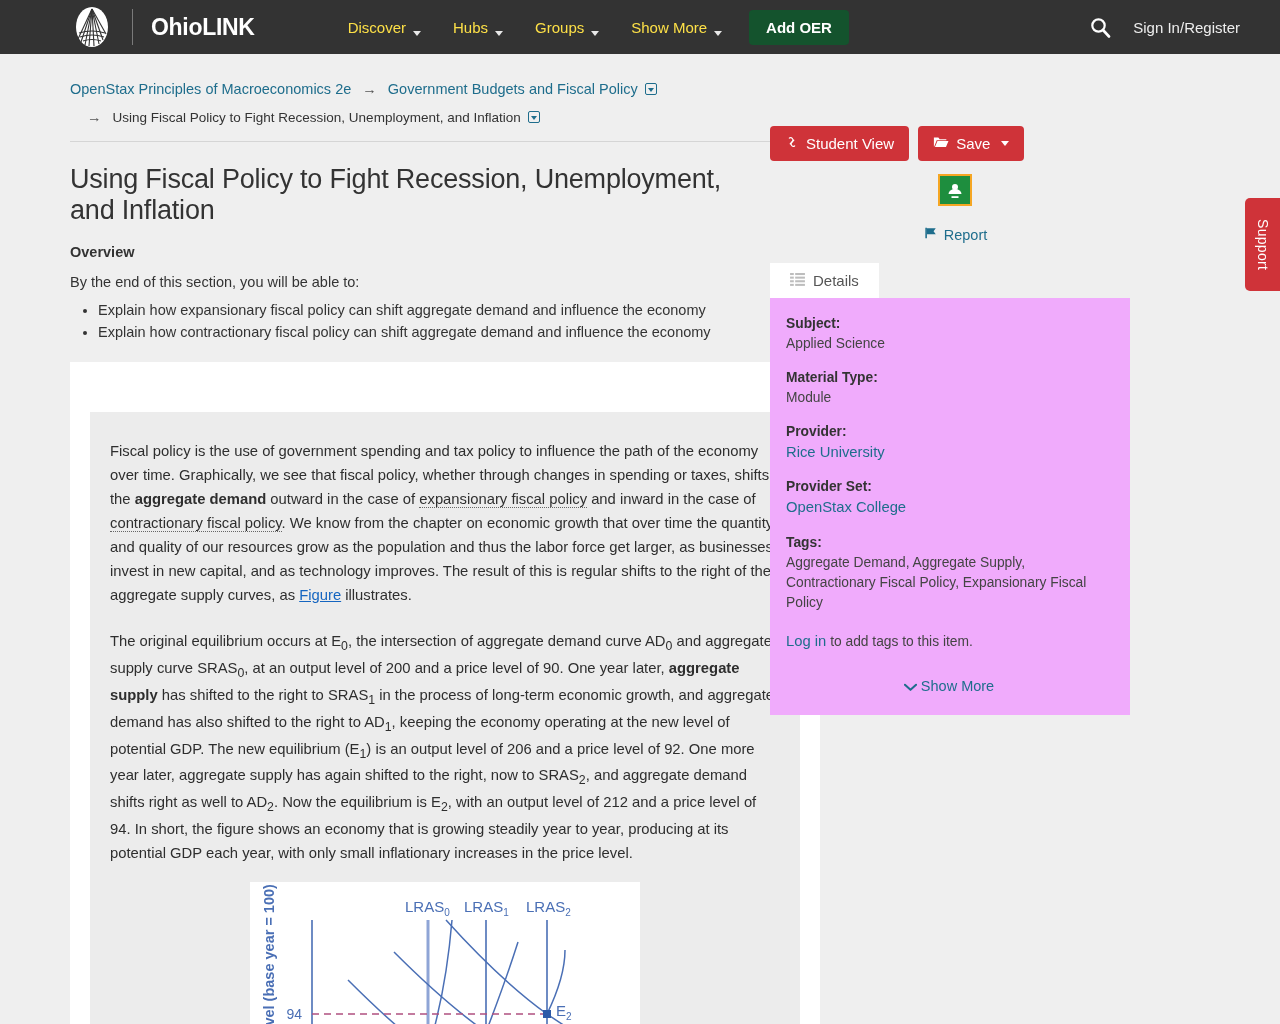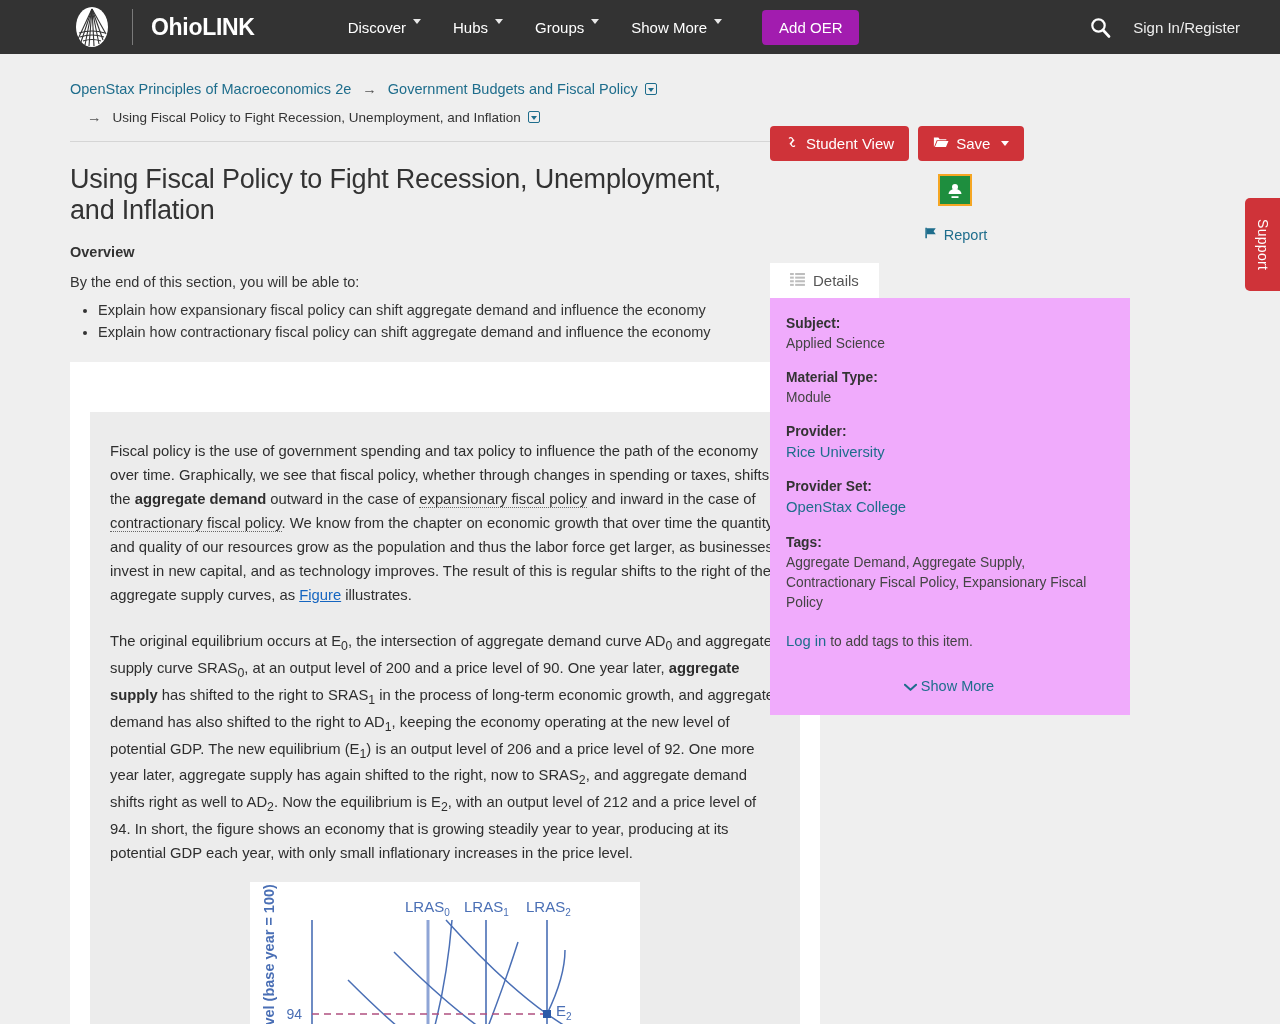--- a/index.html
+++ b/index.html
@@ -18,31 +18,32 @@
     padding:0 20px; position:relative;
   }
   .brand { display:flex; align-items:center; margin-left:50px; }
   .brand-logo { width:44px; height:44px; position:relative; }
   .brand-sep { width:1px; height:36px; background:#7a7a7a; margin:0 18px; }
   .brand-text {
     color:#fff; font-size:23px; font-weight:bold; letter-spacing:-0.3px;
   }
   .nav-links { display:flex; align-items:center; margin-left:77px; gap:0; }
   .nav-link {
-    color:#ffffff; font-size:15px; padding:8px 16px; cursor:pointer;
-    display:flex; align-items:flex-start; gap:7px; white-space:nowrap;
+    color:#fde047; font-size:15px; padding:8px 16px; cursor:pointer;
+    display:flex; align-items:flex-end; gap:7px; white-space:nowrap;
   }
   .caret {
     width:0;height:0;border-left:4px solid transparent;border-right:4px solid transparent;
     border-top:5px solid #e8e8e8; display:inline-block;
   }
   .btn-add-oer {
-    background:#a21caf; color:#fff; border:none; border-radius:4px;
-    padding:9px 17px; font-size:15px; cursor:pointer; margin-left:24px;
+    background:#14532d; color:#fff; border:none; border-radius:4px;
+    padding:9px 17px; font-size:15px; cursor:pointer; margin-left:11px;
     font-family:"Liberation Sans", sans-serif;
+    font-weight:bold;
   }
   .nav-right { margin-left:auto; display:flex; align-items:center; gap:22px; margin-right:20px;}
   .search-ico { cursor:pointer; display:flex; align-items:center;}
   .signin { color:#eee; font-size:15px; cursor:pointer; white-space:nowrap;}
 
   
   .page { display:flex; padding:0 0 0 0; }
   .left-col { width:760px; padding:22px 0 0 70px; }
   .right-col { width:380px; padding:72px 0 0 10px; }
 

